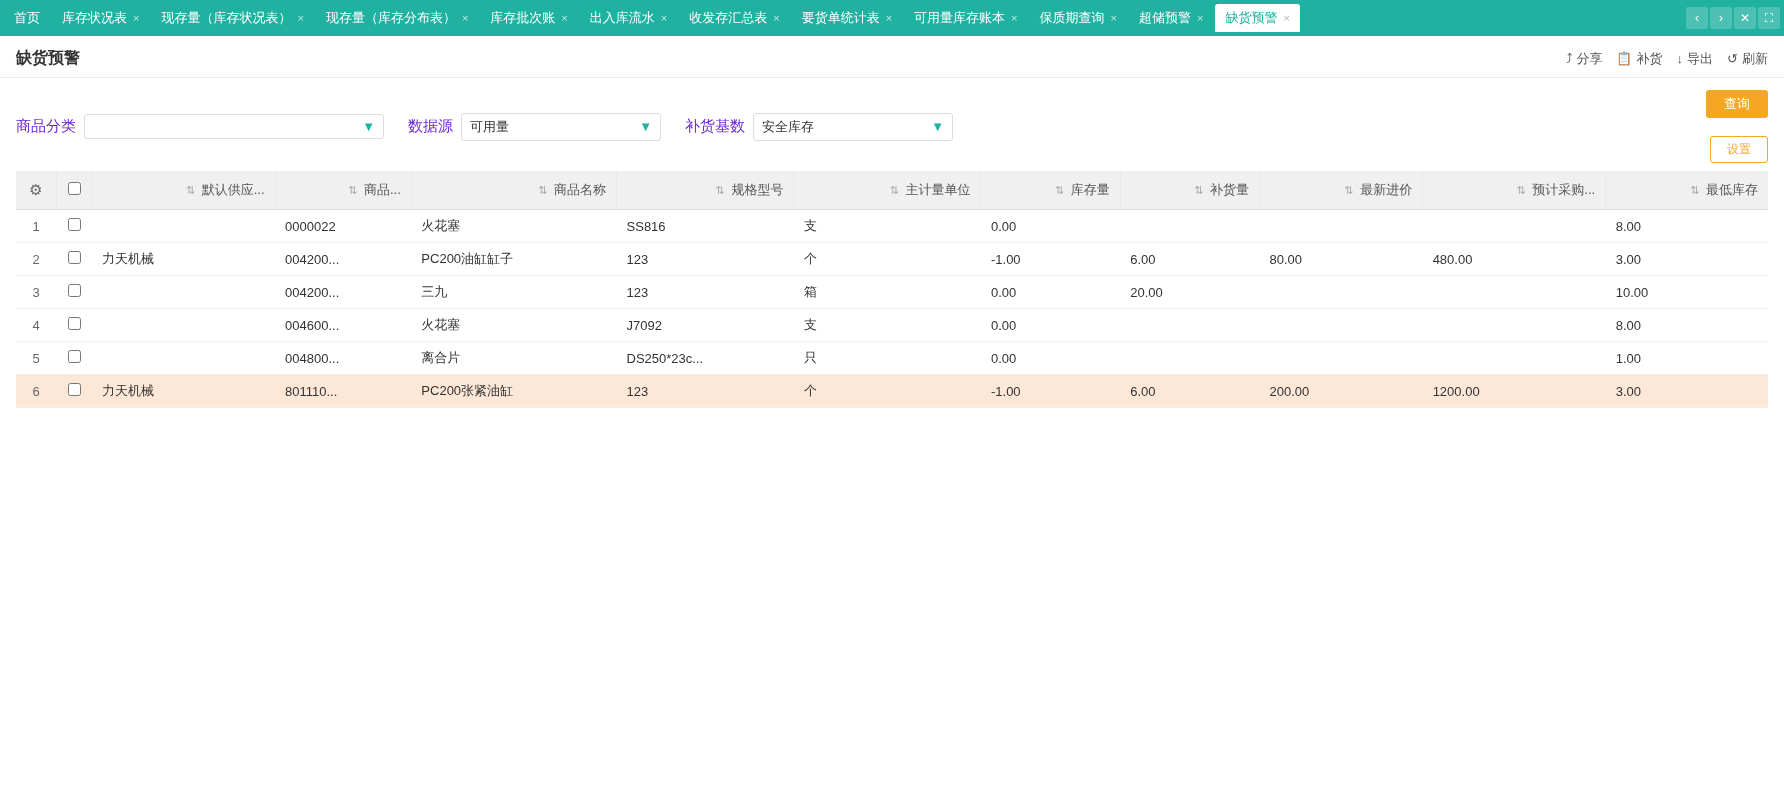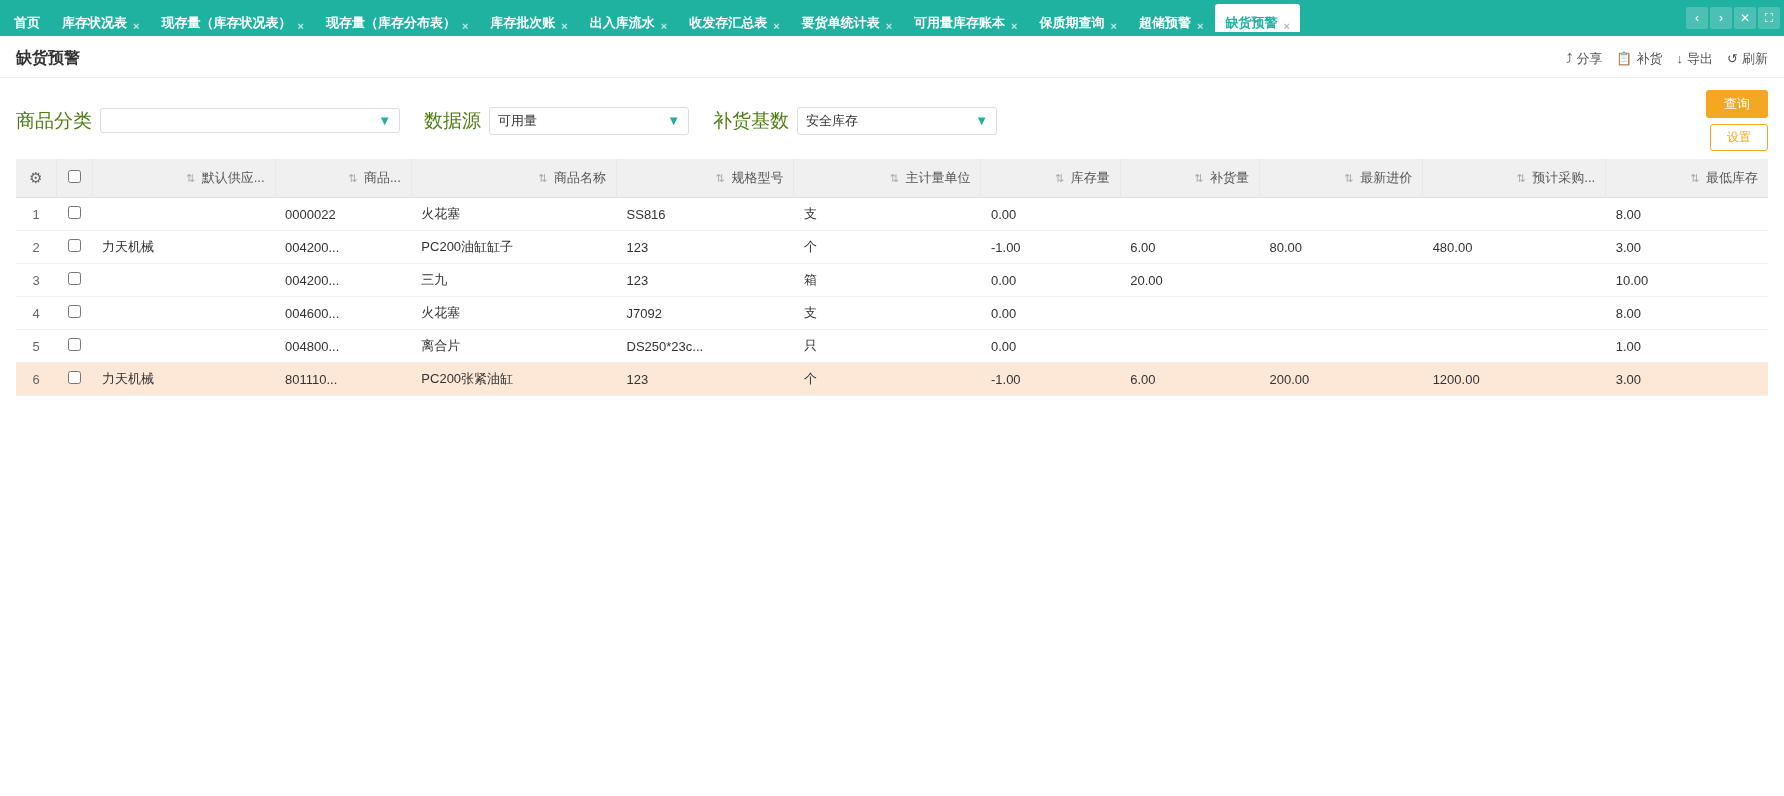--- a/index.html
+++ b/index.html
@@ -9,32 +9,31 @@
     .tab-bar {
       background: #20b2a0;
       display: flex;
       align-items: center;
       height: 36px;
       padding: 0 4px;
       overflow: hidden;
     }
     .tab-item {
       display: flex;
-      align-items: flex-end;
+      align-items: center;
       height: 28px;
       padding: 0 10px;
       background: #20b2a0;
       color: #fff;
       font-size: 13px;
       white-space: nowrap;
       cursor: pointer;
       border-radius: 3px 3px 0 0;
       margin-right: 2px;
       position: relative;
-      font-weight: bold;
     }
     .tab-item.active {
       background: #fff;
       color: #20b2a0;
     }
     .tab-item .tab-close {
       margin-left: 6px;
       font-size: 11px;
       opacity: 0.7;
       cursor: pointer;
@@ -105,22 +104,22 @@
       padding: 12px 16px 8px;
       gap: 24px;
       flex-wrap: wrap;
     }
     .filter-item {
       display: flex;
       align-items: center;
       gap: 8px;
     }
     .filter-label {
-      color: #4d7c0f;
-      font-size: 19px;
+      color: #6d28d9;
+      font-size: 15px;
       white-space: nowrap;
     }
     .filter-select {
       display: flex;
       align-items: center;
       border: 1px solid #ddd;
       border-radius: 3px;
       padding: 4px 8px;
       background: #fff;
       cursor: pointer;
@@ -128,21 +127,21 @@
       justify-content: space-between;
       color: #333;
       font-size: 13px;
     }
     .filter-select .arrow { color: #20b2a0; margin-left: 8px; }
 
     .filter-actions {
       margin-left: auto;
       display: flex;
       flex-direction: column;
-      gap: 6px;
+      gap: 18px;
       align-items: flex-end;
     }
     .btn-query {
       background: #f5a623;
       color: #fff;
       border: none;
       border-radius: 3px;
       padding: 5px 18px;
       cursor: pointer;
       font-size: 13px;

